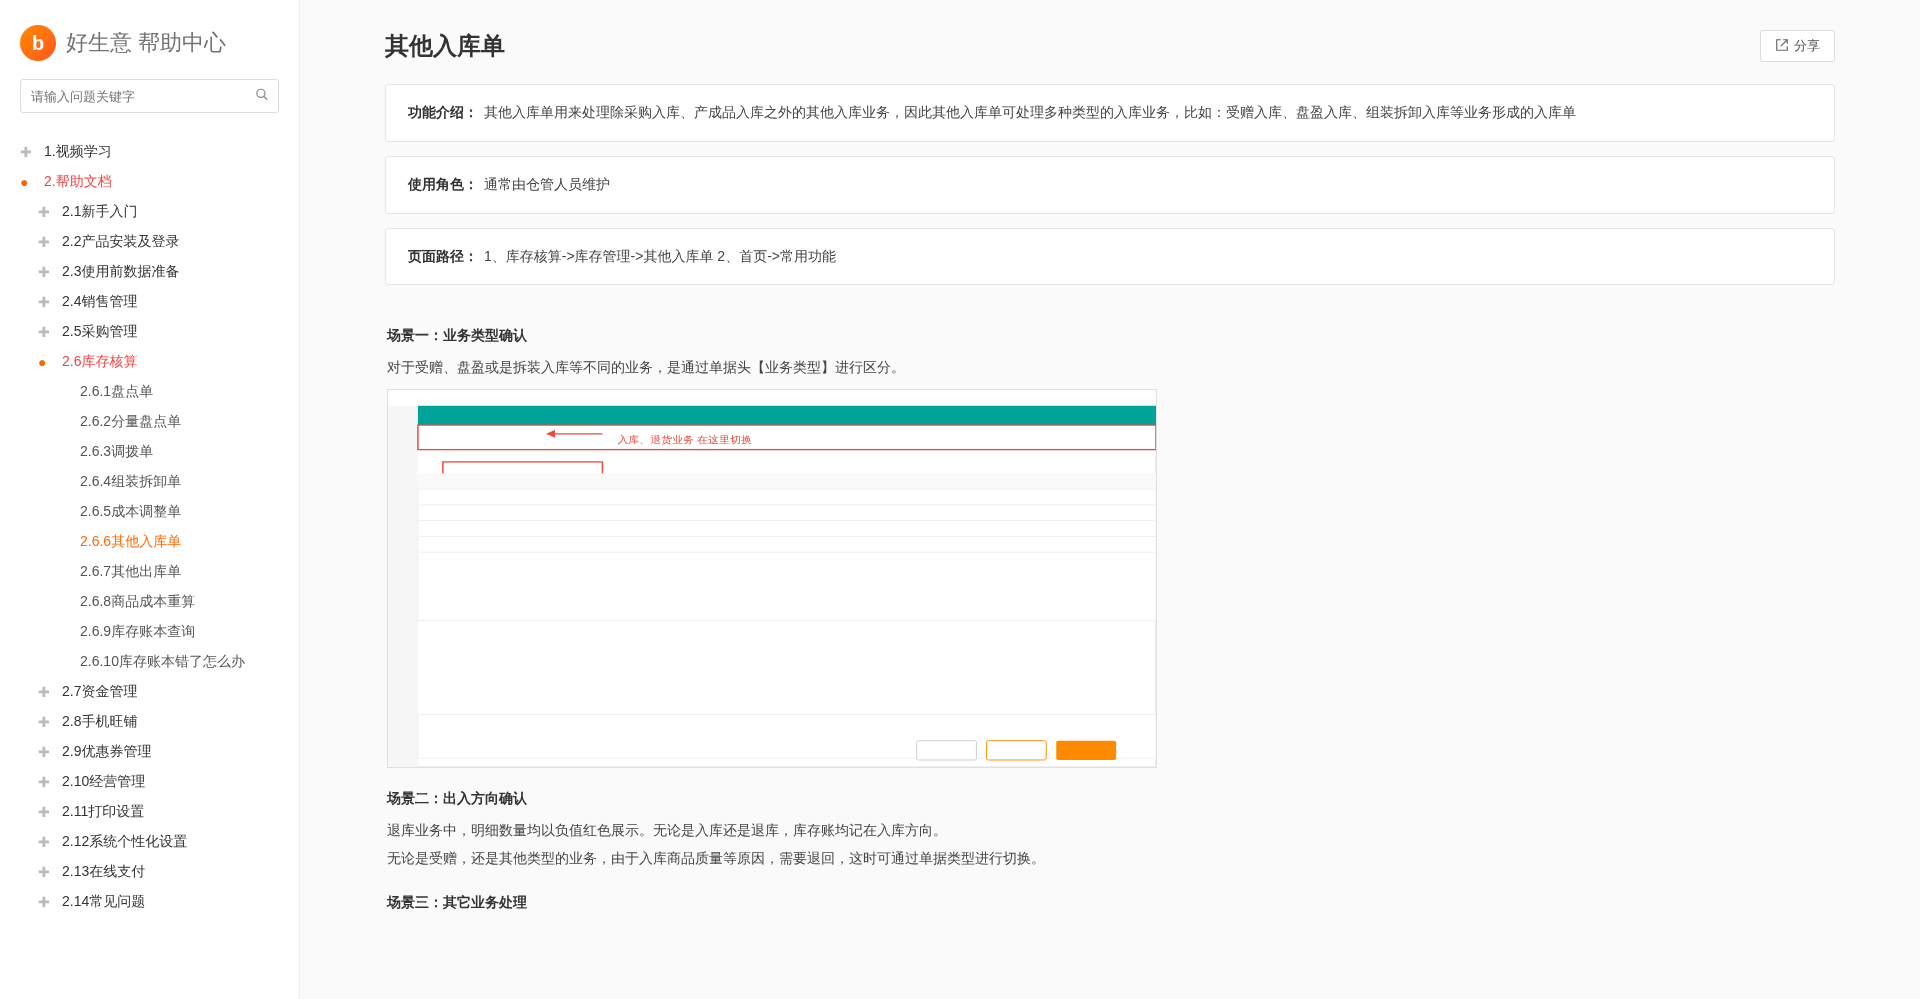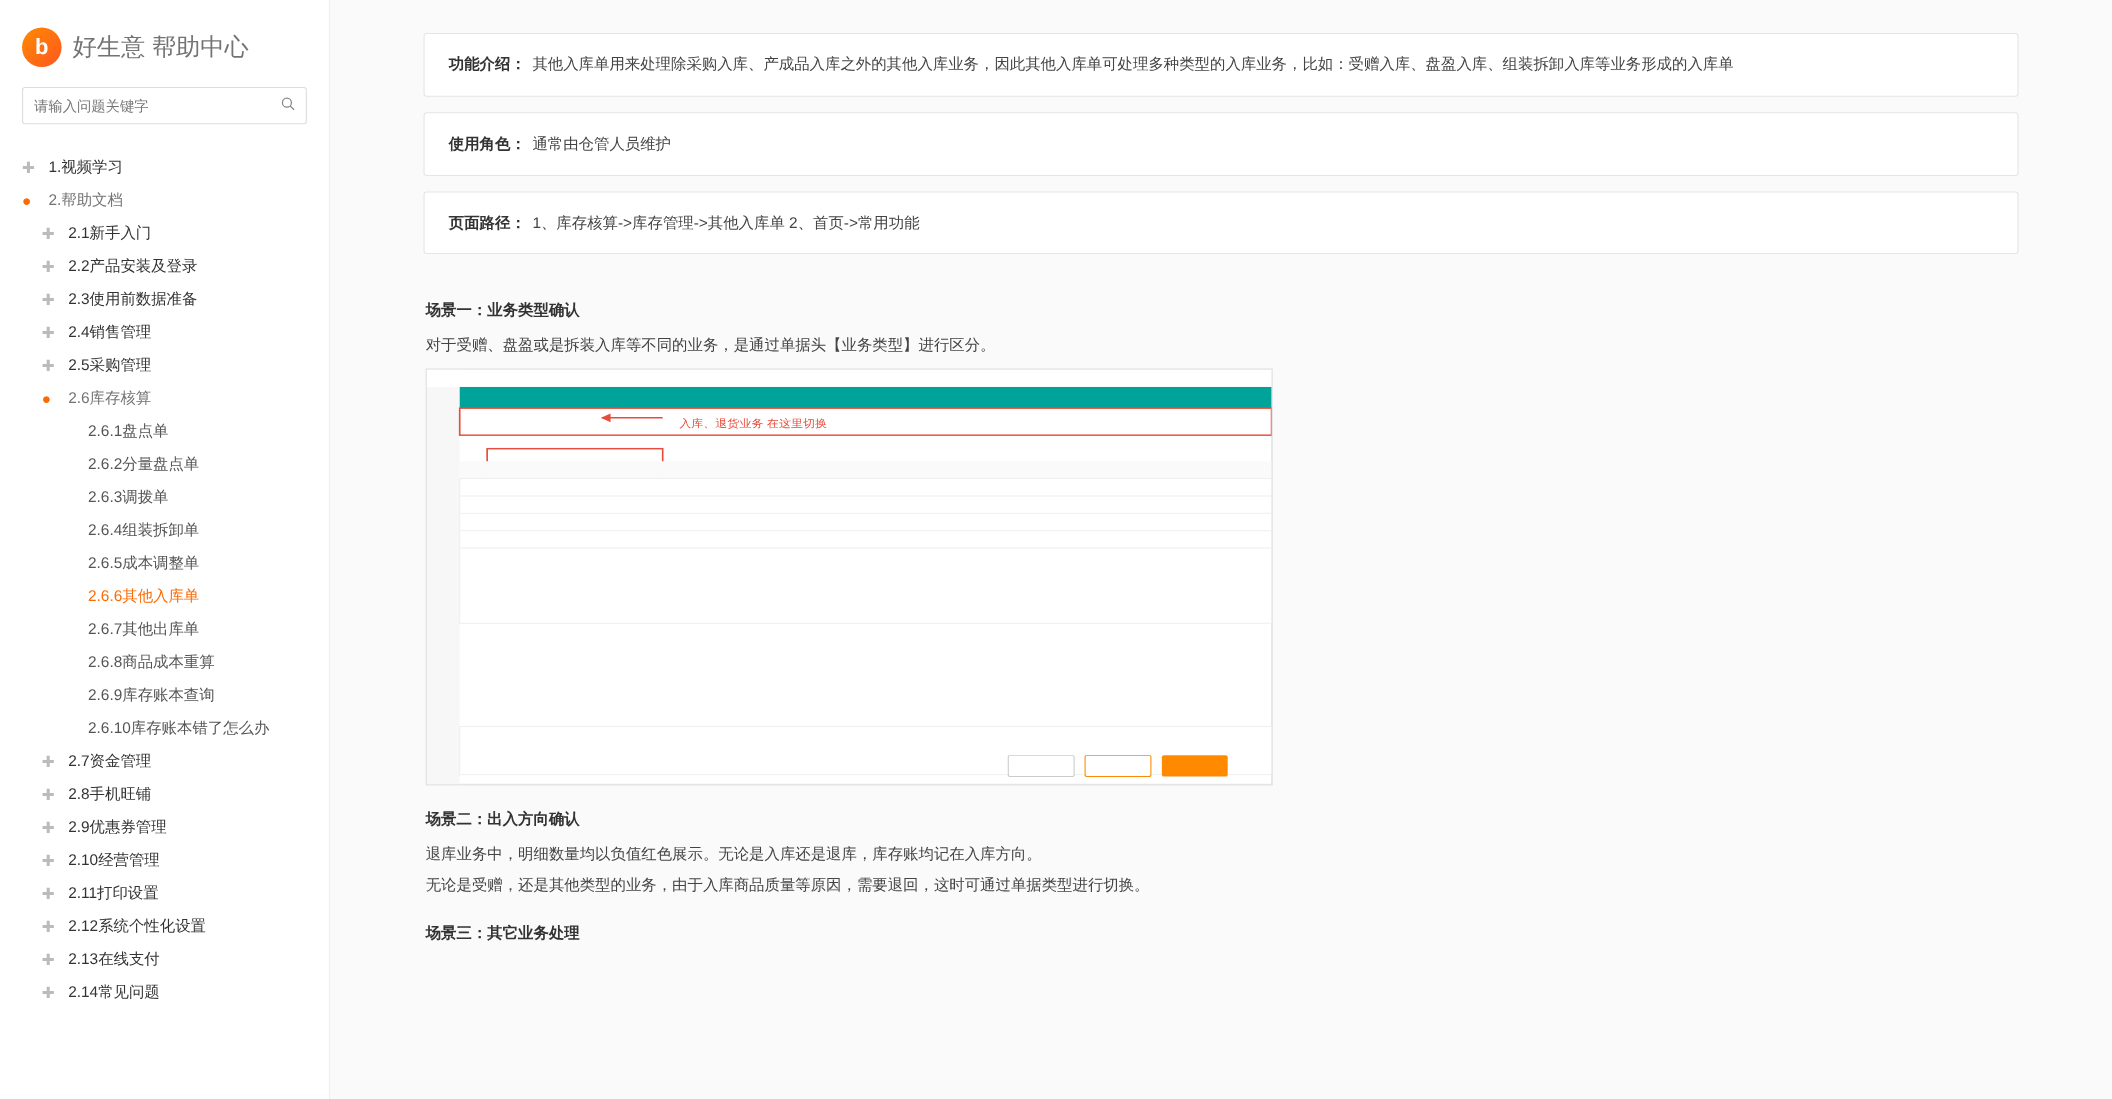--- a/index.html
+++ b/index.html
@@ -10,21 +10,21 @@
 .logo-circle { width: 36px; height: 36px; border-radius: 50%; background: linear-gradient(135deg,#ff8a00,#ff5722); color:#fff; display:flex; align-items:center; justify-content:center; font-weight:bold; font-size:20px; margin-right:10px;}
 .logo-text { font-size: 22px; font-weight: 500; color:#737373; }
 .search-wrap { position: relative; margin-bottom: 24px; }
 .search-input { width: 100%; height: 34px; border: 1px solid #ddd; border-radius: 3px; padding: 0 32px 0 10px; font-size: 13px; color:#666; outline:none;}
 .search-icon { position:absolute; right:10px; top:50%; transform:translateY(-50%); color:#888; font-size:14px;}
 .nav { list-style: none; }
 .nav-item { display:flex; align-items:center; padding: 6px 0; cursor:pointer; font-size:14px; color:#333;}
 .nav-item .expand { width:18px; margin-right:6px; color:#bbb; font-size:14px;}
 .nav-item.level2 { padding-left: 18px; }
 .nav-item.level3 { padding-left: 60px; color:#555;}
-.nav-item.active > .txt { color:#737373; }
+.nav-item.active > .txt { color:#ef4444; }
 .nav-item.active > .expand { color:#ff6a00; }
 .nav-item.current { color:#ff6a00; }
 .content { flex:1; padding: 30px 85px 40px 85px; background:#fafafa;}
 .page-title-row { display:flex; justify-content:space-between; align-items:center; margin-bottom:22px;}
 .page-title { font-size:24px; font-weight:600; color:#333;}
 .share-btn { border:1px solid #ddd; background:#fff; padding:6px 14px; border-radius:3px; font-size:13px; color:#555; cursor:pointer; display:inline-flex; align-items:center; gap:5px;}
 .panel { border:1px solid #e5e5e5; background:#fff; border-radius:3px; padding:16px 22px; margin-bottom:14px; font-size:14px; color:#444; line-height:1.7;}
 .section-label { font-weight:600; color:#333; margin-right:6px;}
 .article { padding: 6px 2px; font-size:14px; color:#444; line-height:2;}
 .article .step-title { font-weight:600; color:#333; margin-bottom:4px;}
@@ -142,20 +142,33 @@
           <span class="txt">2.13在线支付</span>
         </li>
       <li class="nav-item level2">
           <span class="expand">✚</span>
           <span class="txt">2.14常见问题</span>
         </li>
     </ul>
   </aside>
 
   <main class="content">
+    <div class="page-title-row">
+      <h1 class="page-title">其他入库单</h1>
+      <button class="share-btn">
+        <span>
+          <svg width="14" height="14" viewBox="0 0 24 24" fill="none" stroke="#666" stroke-width="2">
+              <path d="M14 3h7v7"></path>
+              <path d="M10 14L21 3"></path>
+              <path d="M21 14v7H3V3h7"></path>
+            </svg>
+        </span>
+        <span>分享</span>
+      </button>
+    </div>
 
     <div class="panel">
       <span class="section-label">功能介绍：</span><span>其他入库单用来处理除采购入库、产成品入库之外的其他入库业务，因此其他入库单可处理多种类型的入库业务，比如：受赠入库、盘盈入库、组装拆卸入库等业务形成的入库单</span>
     </div>
     <div class="panel">
       <span class="section-label">使用角色：</span><span>通常由仓管人员维护</span>
     </div>
     <div class="panel">
       <span class="section-label">页面路径：</span><span>1、库存核算-&gt;库存管理-&gt;其他入库单 2、首页-&gt;常用功能</span>
     </div>

